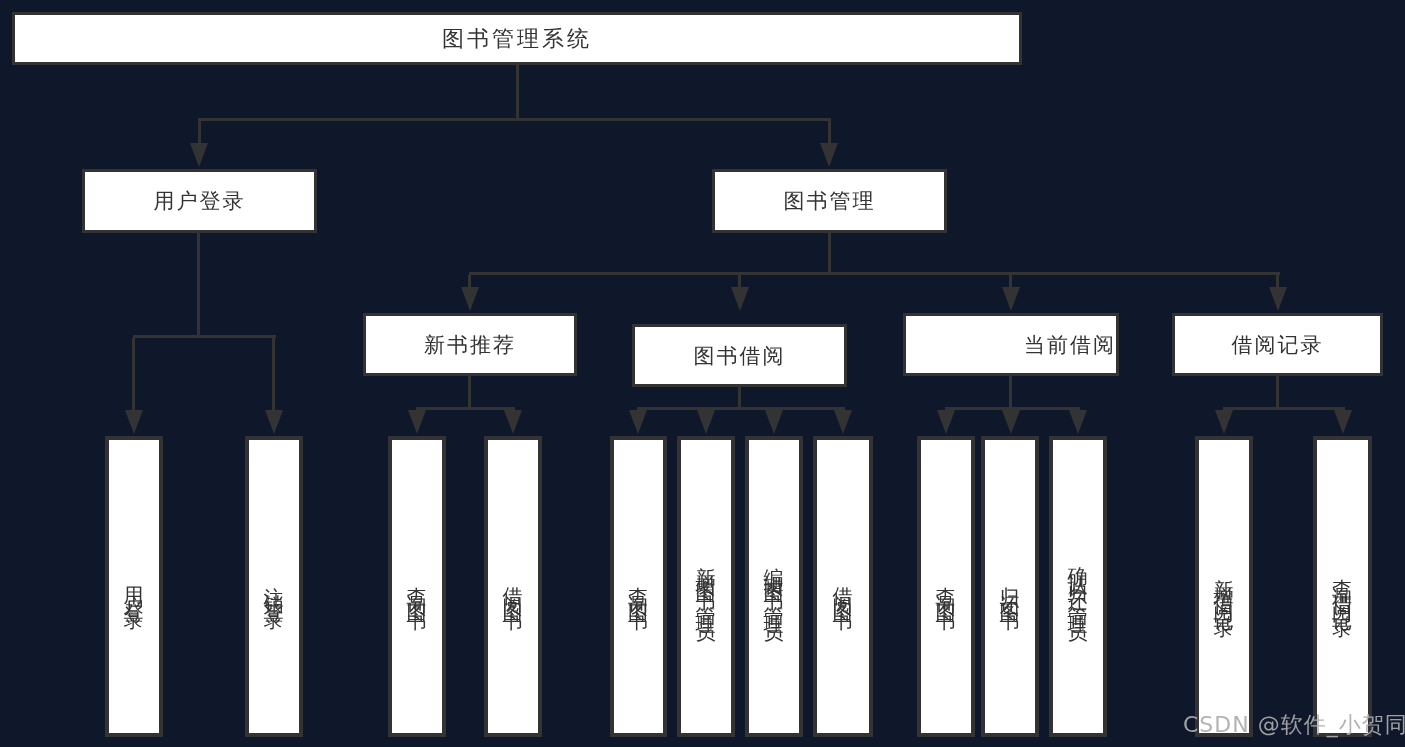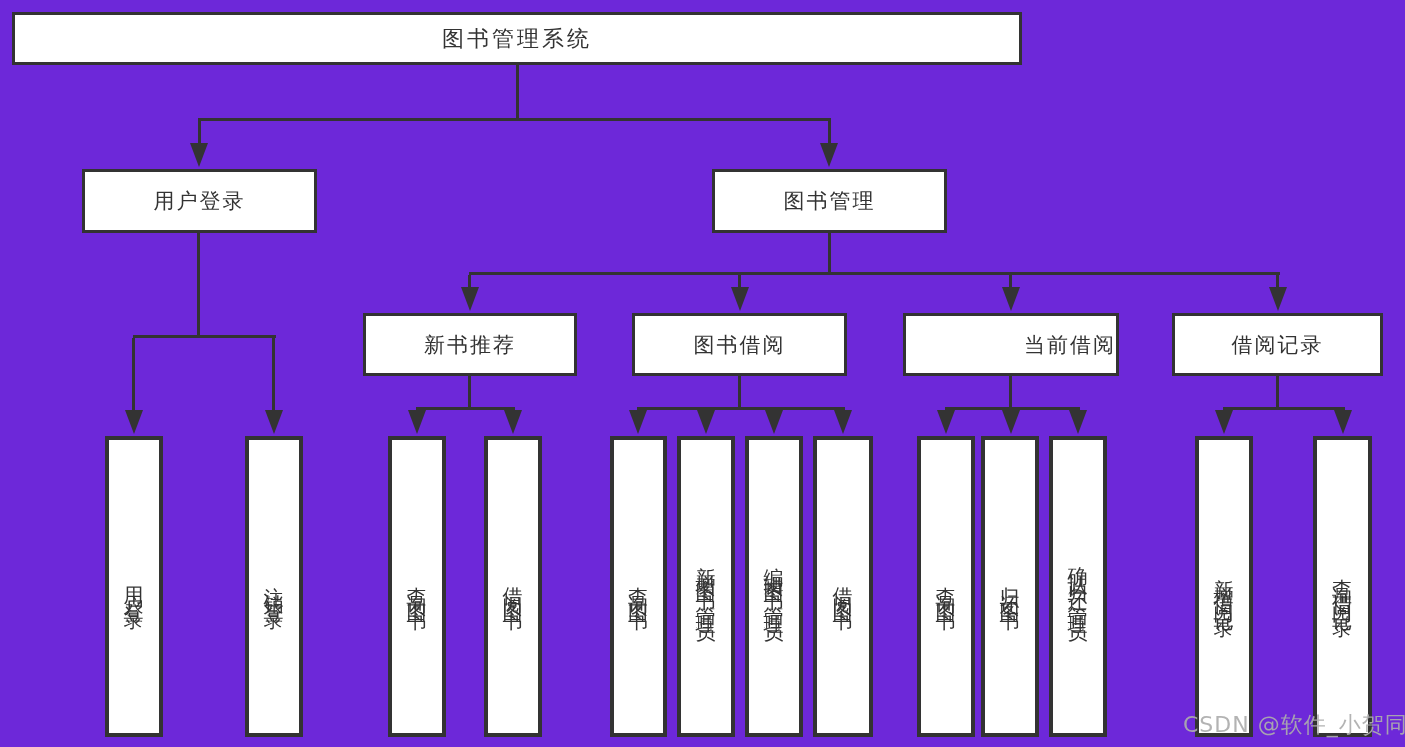--- a/index.html
+++ b/index.html
@@ -1,20 +1,20 @@
 <!DOCTYPE html>
 <html><head>
 <meta charset="utf-8">
 <style>
   html,body{margin:0;padding:0;background:#ffffff;}
   .canvas{
     position:relative;
     width:1405px;
     height:747px;
-    background:#6d28d9;
+    background:#0f172a;
     overflow:hidden;
     font-family:"DejaVu Sans","Liberation Sans",sans-serif;
   }
   .box{
     position:absolute;
     background:#ffffff;
     border:3px solid #333333;
     box-sizing:border-box;
     display:flex;
     align-items:center;
@@ -125,21 +125,21 @@
   <div class="box" style="left:82px;top:169px;width:235px;height:64px;">
     <span class="hlabel">用户登录</span>
   </div>
   <div class="box" style="left:712px;top:169px;width:235px;height:64px;">
     <span class="hlabel">图书管理</span>
   </div>
 
   <div class="box" style="left:363px;top:313px;width:214px;height:63px;">
     <span class="hlabel">新书推荐</span>
   </div>
-  <div class="box" style="left:632px;top:313px;width:215px;height:63px;">
+  <div class="box" style="left:632px;top:324px;width:215px;height:63px;">
     <span class="hlabel">图书借阅</span>
   </div>
   <div class="box" style="left:903px;top:313px;width:216px;height:63px;justify-content:flex-end;">
     <span class="hlabel">当前借阅</span>
   </div>
   <div class="box" style="left:1172px;top:313px;width:211px;height:63px;">
     <span class="hlabel">借阅记录</span>
   </div>
 
   <div class="box vbox" style="left:105px;top:436px;width:58px;height:301px;">

